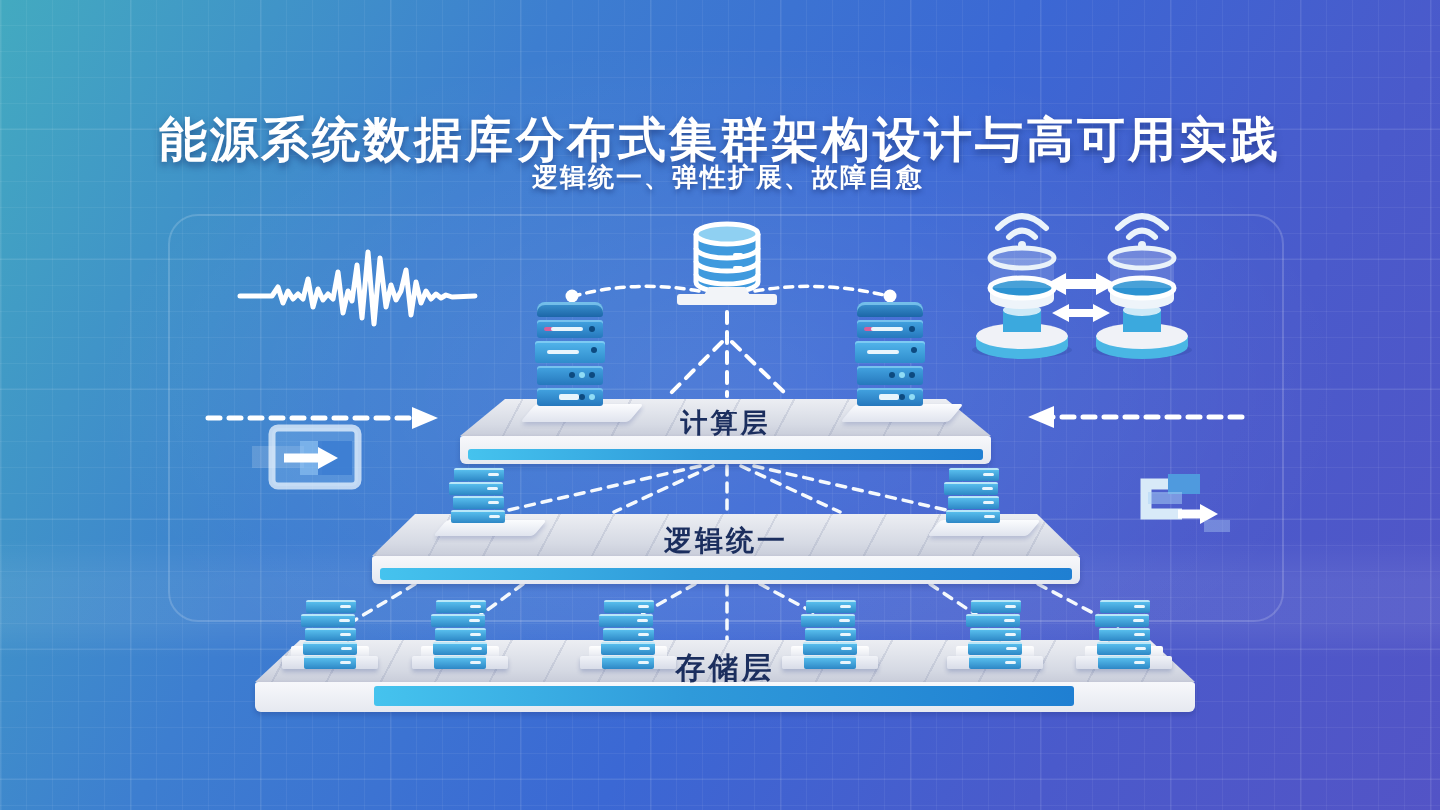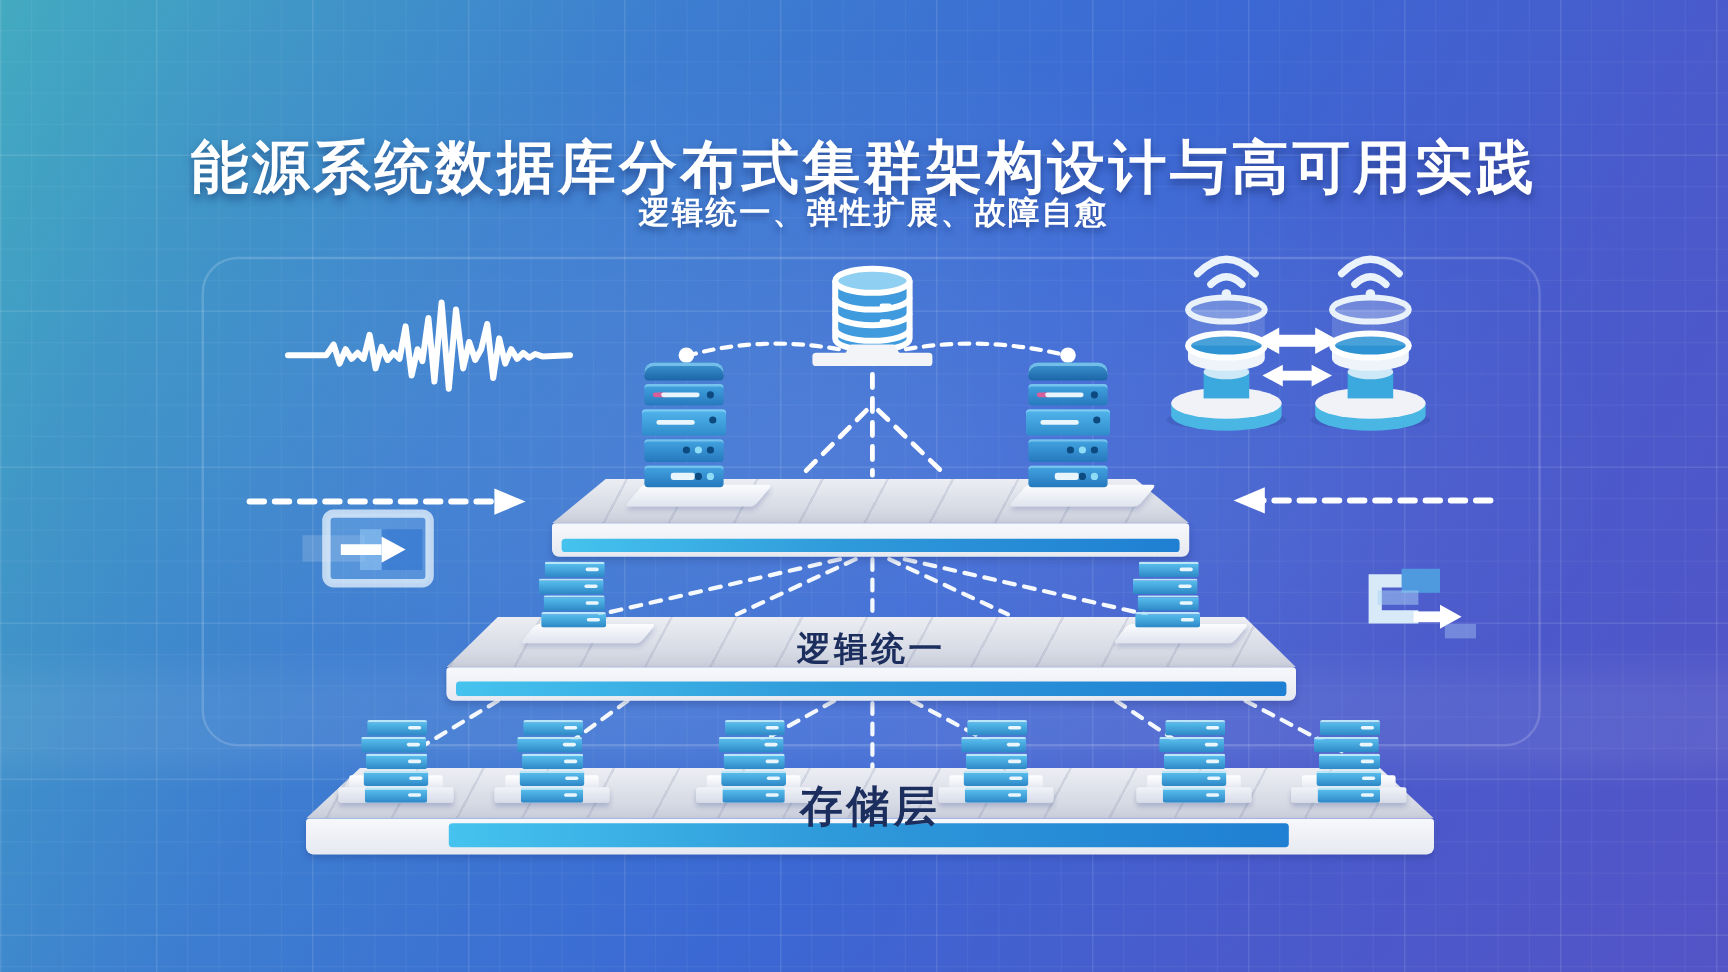--- a/index.html
+++ b/index.html
@@ -201,20 +201,21 @@
       <polygon points="1046,284 1066,273 1066,279 1096,279 1096,273 1116,284 1096,295 1096,289 1066,289 1066,295"></polygon>
       <polygon points="1052,313 1069,304 1069,309 1093,309 1093,304 1110,313 1093,322 1093,317 1069,317 1069,322"></polygon>
     </g>
   </svg>
 
   <div class="plat-top" style="left:460px;top:399px;width:531px;height:37px;clip-path:polygon(45px 0,486px 0,531px 37px,0 37px);">
     <div class="streaks"></div>
   </div>
   <div class="plat-front" style="left:460px;top:436px;width:531px;height:28px;"></div>
   <div class="plat-stripe" style="left:468px;top:449px;width:515px;height:11px;"></div>
+  <div class="plat-label" style="left:460px;top:405px;width:531px;font-size:27px;">计算层</div>
 
   <div class="pad" style="left:528px;top:404px;width:108px;height:18px;"></div>
   <div class="pad" style="left:848px;top:404px;width:108px;height:18px;"></div>
 
   <div class="tower" style="left:537px;top:302px;">
     <div class="t-cap"></div>
     <div class="t-unit u1">
         <i class="slot pink"></i>
         <i class="slot long"></i>
         <i class="tdot r1"></i>
@@ -278,21 +279,21 @@
       <i></i>
       <i></i>
       <i></i>
   </div>
 
   <div class="plat-top" style="left:255px;top:640px;width:940px;height:42px;clip-path:polygon(45px 0,895px 0,940px 42px,0 42px);">
     <div class="streaks"></div>
   </div>
   <div class="plat-front" style="left:255px;top:682px;width:940px;height:30px;"></div>
   <div class="plat-stripe" style="left:374px;top:686px;width:700px;height:20px;"></div>
-  <div class="plat-label" style="left:255px;top:648px;width:940px;font-size:36px;">存储层</div>
+  <div class="plat-label" style="left:255px;top:648px;width:940px;font-size:30px;">存储层</div>
 
   <div class="pedestal" style="left:281px;top:646px;width:98px;">
       <i class="p1"></i>
       <i class="p2"></i>
     </div>
   <div class="pedestal" style="left:411px;top:646px;width:98px;">
       <i class="p1"></i>
       <i class="p2"></i>
     </div>
   <div class="pedestal" style="left:579px;top:646px;width:98px;">

